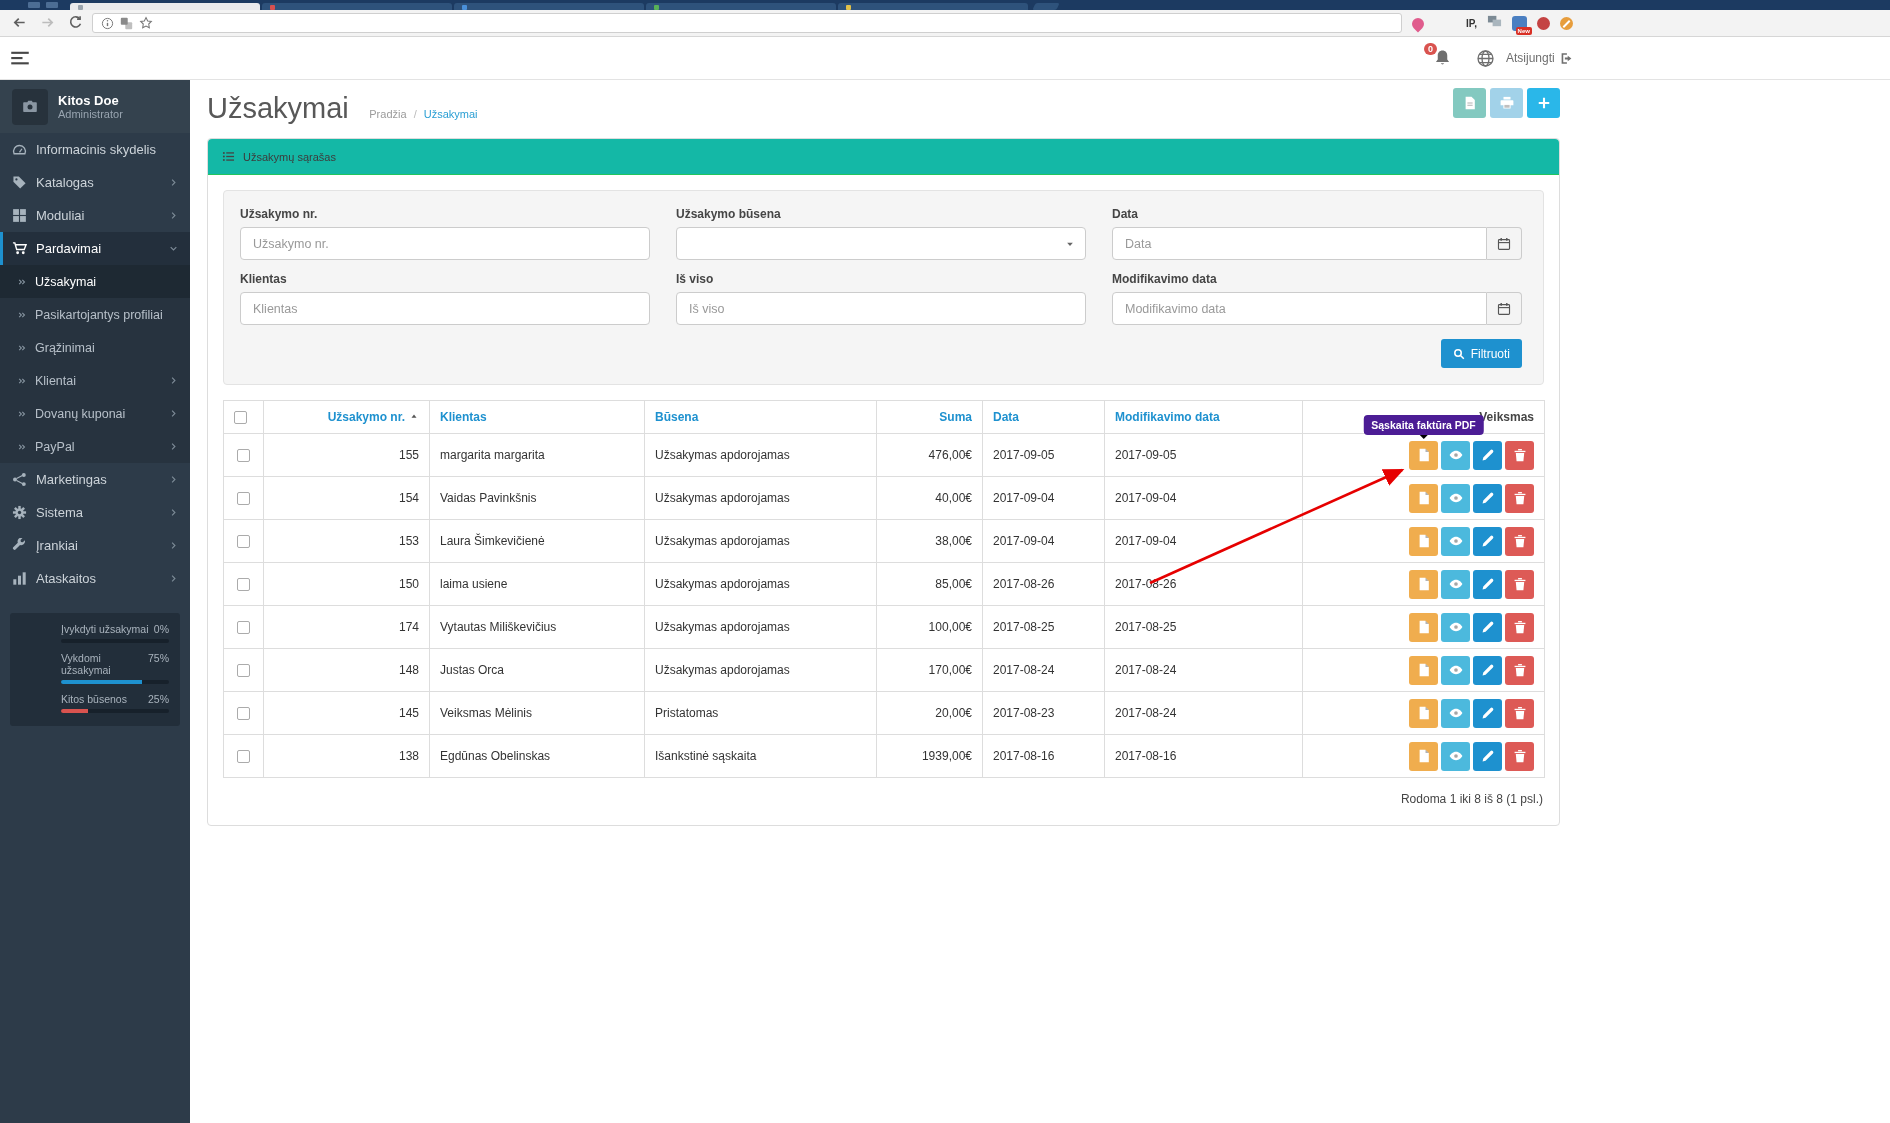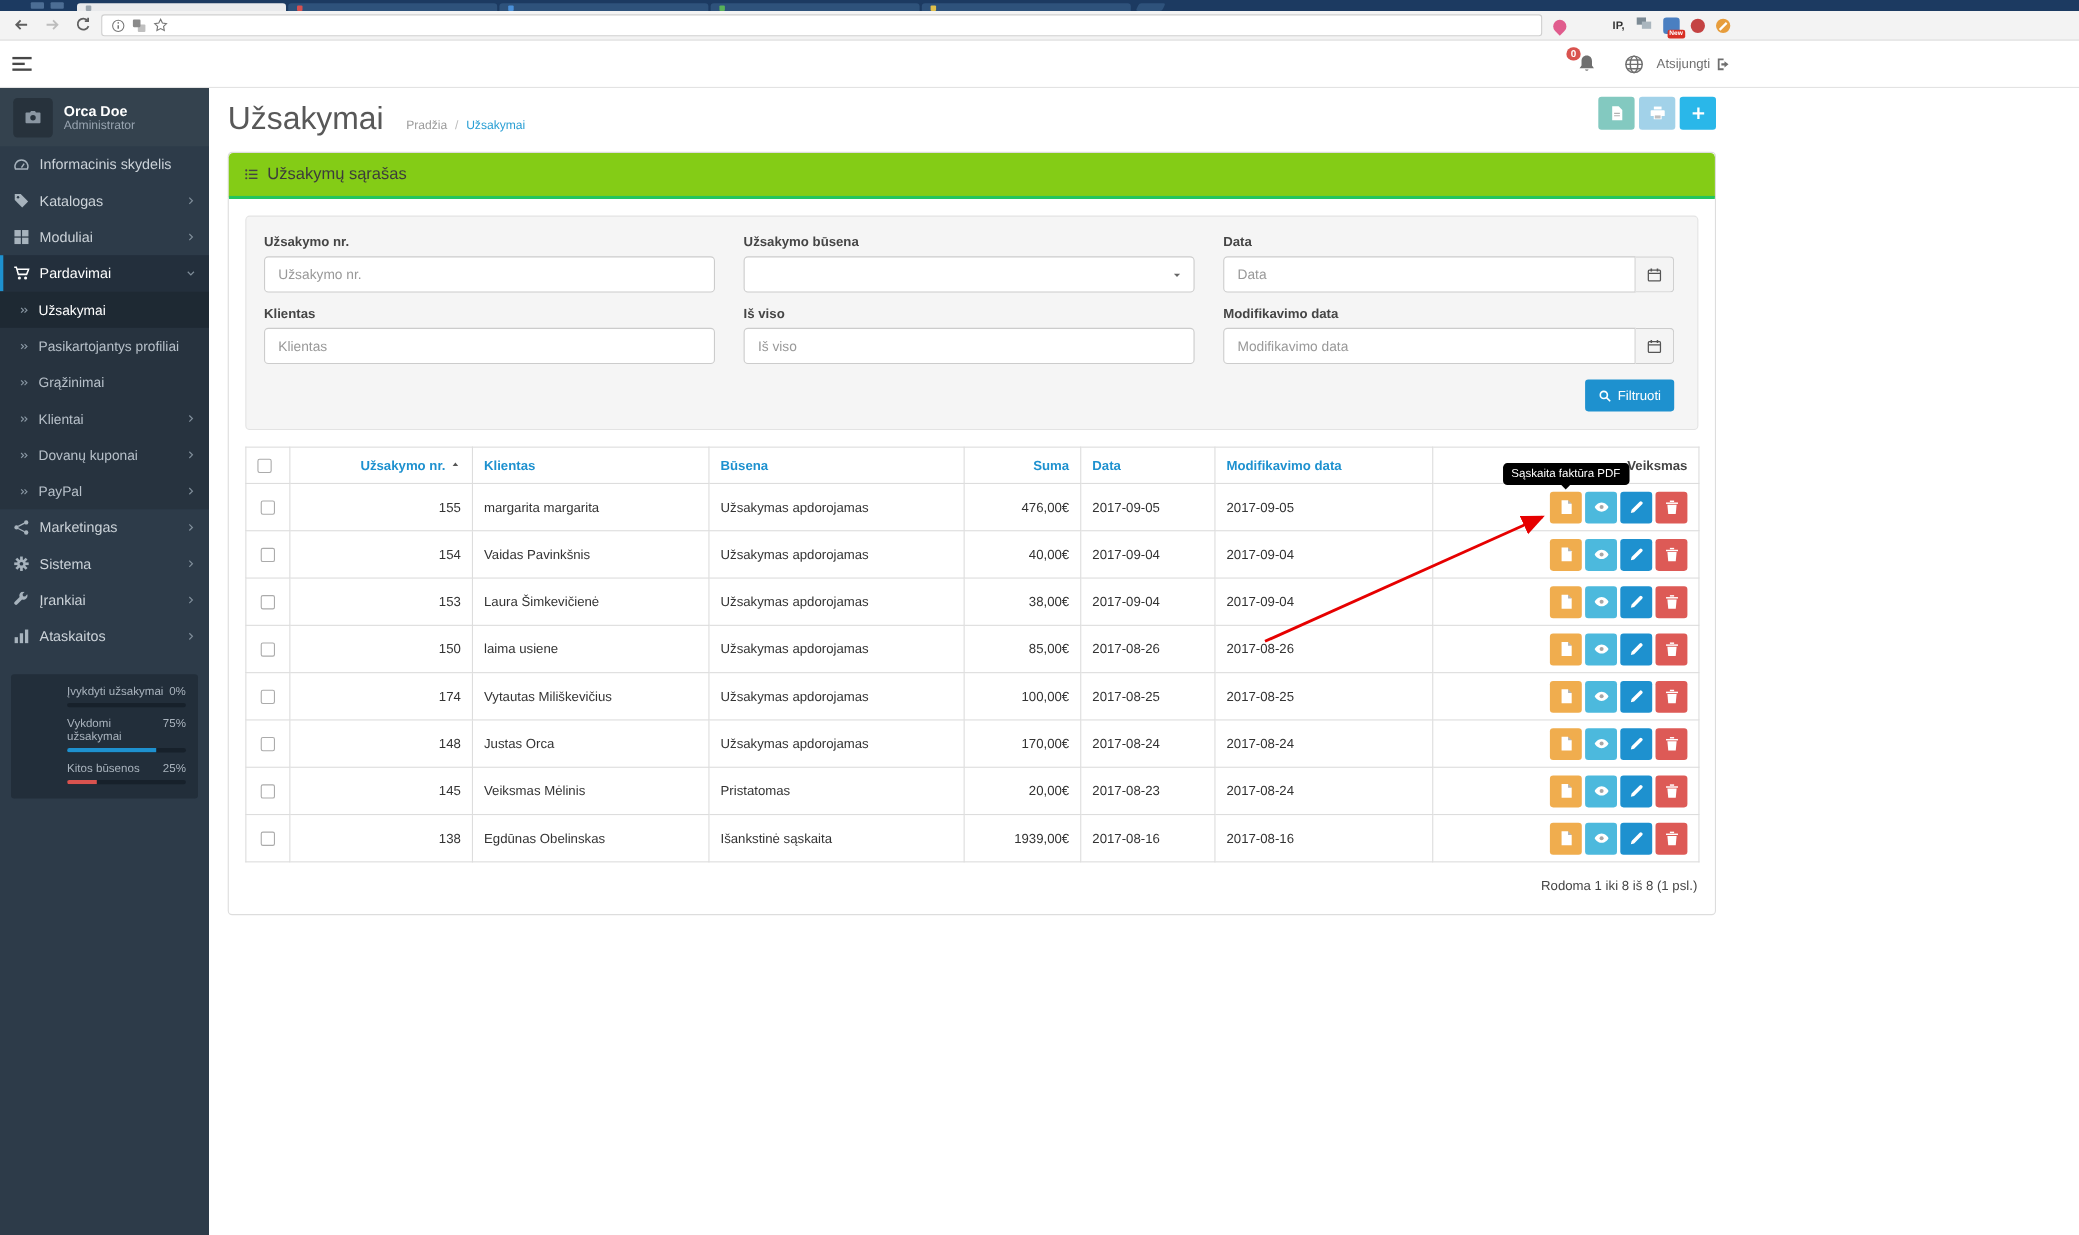--- a/index.html
+++ b/index.html
@@ -80,21 +80,21 @@
   .breadcrumb { font-size:11px; margin-left:16px; color:#9b9b9b; }
   .bc-home { color:#9b9b9b; cursor:pointer; text-decoration:none; }
   .bc-sep { margin:0 4px; color:#bbb; }
   .bc-cur { color:#2a9fd4; cursor:pointer; text-decoration:none; }
   .header-btns { position:absolute; right:15px; top:8px; display:flex; gap:4px; }
   .hbtn { width:33px; height:30px; border:none; border-radius:3px; color:#fff; display:flex; align-items:center; justify-content:center; cursor:pointer; }
   .hbtn .icn { width:14px; height:14px; }
   .hb1 { background:#83c9c0; } .hb2 { background:#a2d2e9; } .hb3 { background:#2ab7e9; }
 
   .panel { margin:12px 15px 0 17px; border:1px solid #ddd; border-radius:4px; background:#fff; }
-  .panel-heading { display:flex; align-items:center; gap:8px; padding:11px 14px; background:#84cc16; border-bottom:3px solid #22c55e; font-size:15px; color:#3c3c3c; border-radius:4px 4px 0 0; }
+  .panel-heading { display:flex; align-items:center; gap:8px; padding:11px 14px; background:#14b8a6; border-bottom:1px solid #22c55e; font-size:11px; color:#3c3c3c; border-radius:4px 4px 0 0; }
   .panel-heading .icn { width:13px; height:13px; color:#444; }
   .panel-body { padding:15px; }
   .well { background:#f5f5f5; border:1px solid #e3e3e3; border-radius:4px; padding:16px; }
   .filter-grid { display:grid; grid-template-columns:repeat(3,410px); column-gap:26px; row-gap:12px; }
   .fgroup label { display:block; font-size:12px; font-weight:bold; color:#454545; margin-bottom:6px; line-height:14px; }
   .fc { width:100%; height:33px; border:1px solid #ccc; border-radius:4px; background:#fff; padding:0 12px; font-size:12.5px; color:#555; font-family:inherit; outline:none; }
   .fc::placeholder { color:#999; }
   .sel { position:relative; }
   .sel-caret { position:absolute; right:10px; top:11px; width:10px; height:10px; color:#666; }
   .input-group { display:flex; }
@@ -114,21 +114,21 @@
   th.c-nr, td.c-nr, th.c-sum, td.c-sum { text-align:right; }
   th.th-action { text-align:right; color:#454545; }
   .c-check { text-align:center; }
   .checkbox { display:inline-block; width:13px; height:13px; border:1px solid #ababab; border-radius:2px; background:#fff; vertical-align:middle; cursor:pointer; }
   .actions { display:flex; justify-content:flex-end; gap:3px; }
   .abtn { width:29px; height:29px; border:none; border-radius:3px; color:#fff; display:flex; align-items:center; justify-content:center; cursor:pointer; position:relative; }
   .abtn .icn { width:14px; height:14px; }
   .btn-pdf { background:#f0ad4e; } .btn-view { background:#4cb9dd; } .btn-edit { background:#1e91cf; } .btn-del { background:#dd5a56; }
   .results { text-align:right; font-size:12px; color:#454545; padding:14px 1px 4px; }
 
-  .tooltip { position:absolute; bottom:calc(100% + 6px); left:50%; transform:translateX(-50%); background:#000000; color:#fff; font-size:10.5px; padding:4px 8px; border-radius:4px; white-space:nowrap; z-index:50; font-weight:normal; }
+  .tooltip { position:absolute; bottom:calc(100% + 6px); left:50%; transform:translateX(-50%); background:#4c1d95; color:#fff; font-size:10.5px; padding:4px 8px; border-radius:4px; white-space:nowrap; z-index:50; font-weight:bold; }
   .tt-arrow { position:absolute; top:100%; left:50%; margin-left:-4px; width:0; height:0; border:4px solid transparent; border-top-color:#000; }
   .annotation { position:absolute; left:0; top:0; pointer-events:none; z-index:40; }
 </style>
 </head>
 <body>
 
 <div class="screen">
 
   <div class="tabstrip">
     <span class="winicon" style="left:28px"></span>
@@ -237,21 +237,21 @@
     <div class="profile">
       <span class="avatar">
           <span class="icn">
             <svg viewBox="0 0 16 16" fill="currentColor">
               <path d="M5.3 3.2l.9-1.4h3.6l.9 1.4H14a.8.8 0 0 1 .8.8v8.2a.8.8 0 0 1-.8.8H2a.8.8 0 0 1-.8-.8V4a.8.8 0 0 1 .8-.8z"></path>
               <circle cx="8" cy="8" r="2.5" fill="#27323c"></circle>
             </svg>
           </span>
         </span>
       <span>
-        <span class="pname">Orca Doe</span>
+        <span class="pname">Kitos Doe</span>
         <span class="prole">Administrator</span>
       </span>
     </div>
     <div class="nav">
         <div class="nav-item">
           <span class="ni-icon icn">
             <svg viewBox="0 0 16 16" fill="none" stroke="currentColor" stroke-width="1.4">
               <path d="M2.2 12.5a6.3 6.3 0 1 1 11.6 0z"></path>
               <path d="M8 11l2.6-3.8"></path>
             </svg>

